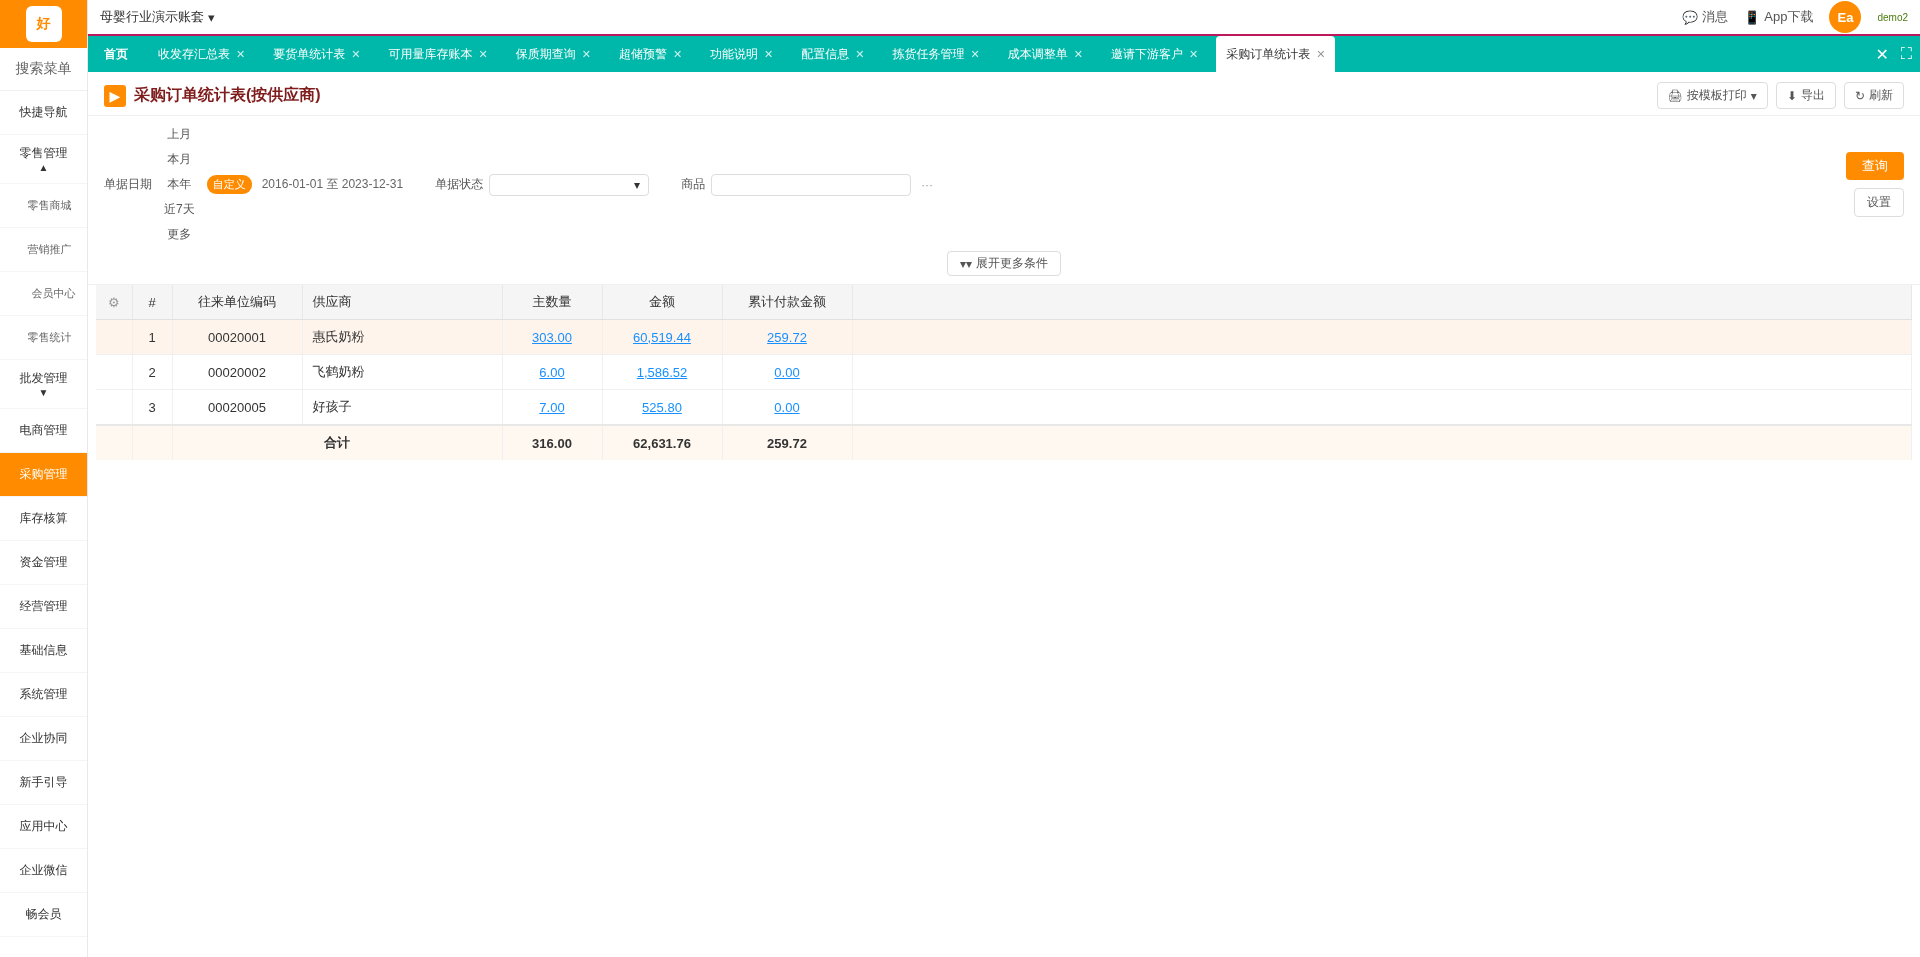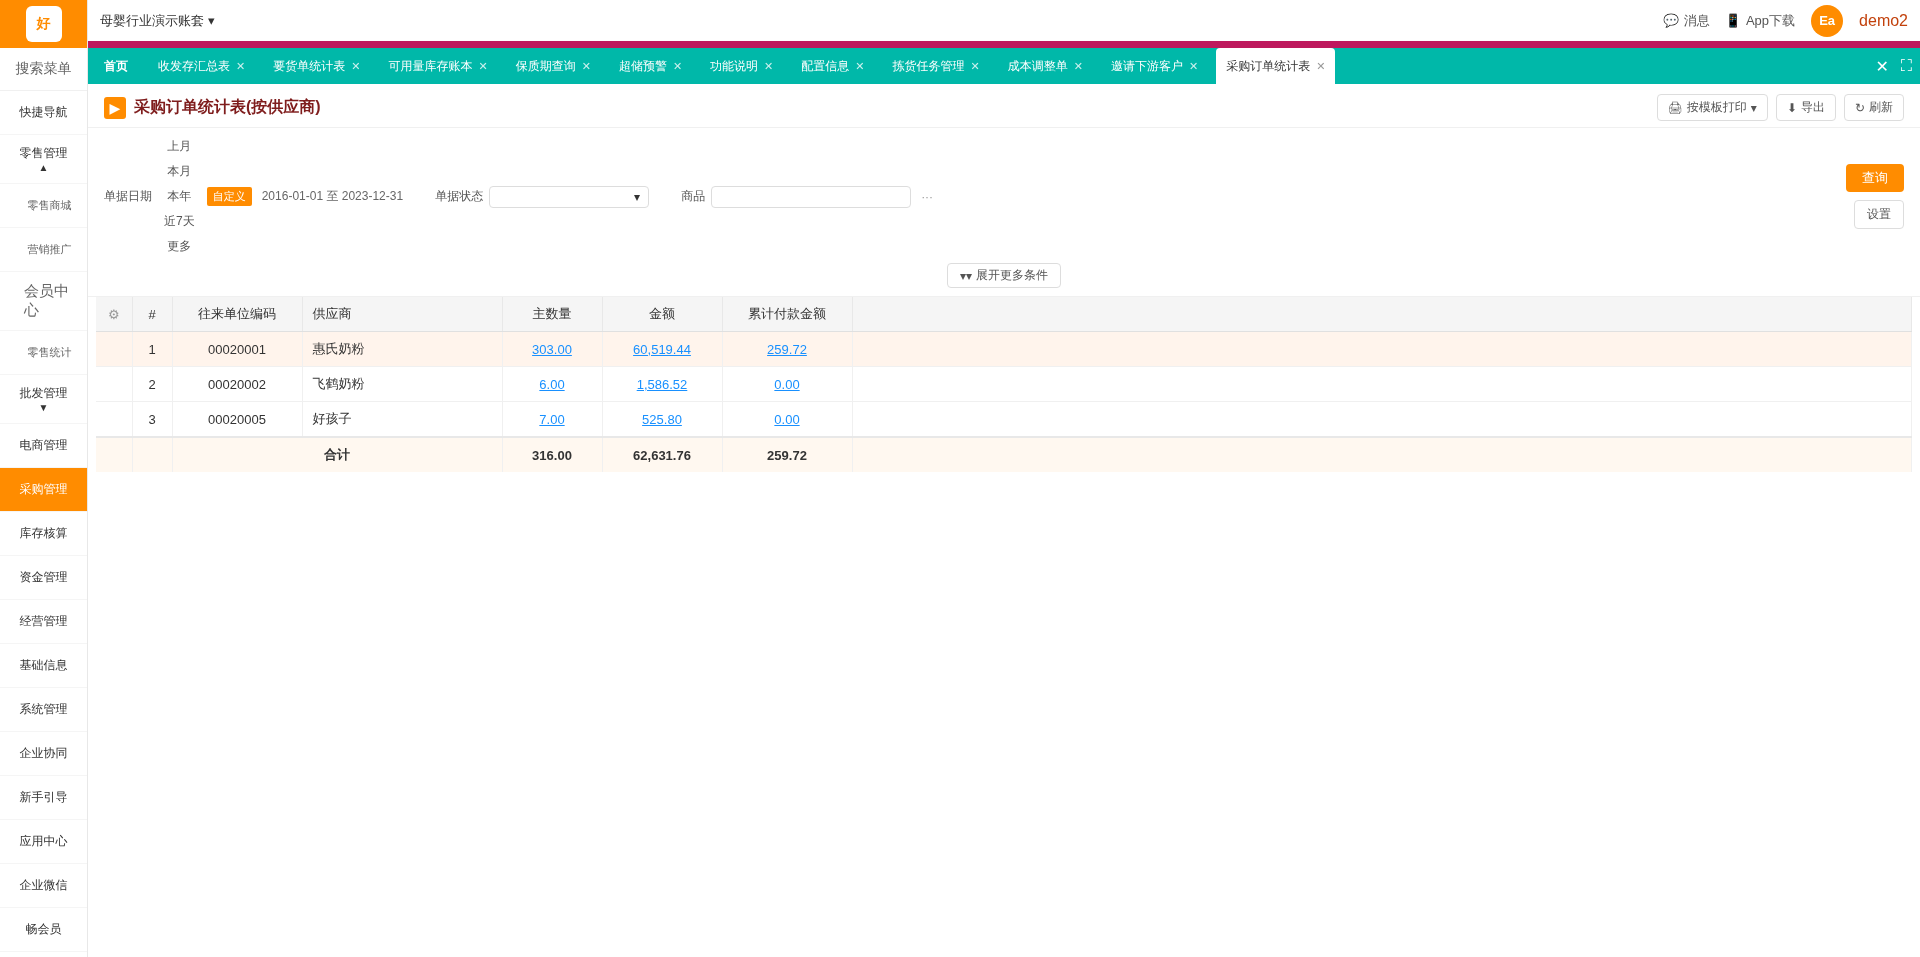--- a/index.html
+++ b/index.html
@@ -14,21 +14,21 @@
     .sidebar-nav { flex: 1; overflow-y: auto; }
     .sidebar-nav-item { display: flex; flex-direction: column; align-items: center; justify-content: center; padding: 10px 4px; cursor: pointer; color: #333; font-size: 12px; border-bottom: 1px solid #f5f5f5; min-height: 44px; }
     .sidebar-nav-item.active { background: #ff8c00; color: #fff; }
     .sidebar-nav-item.has-sub { flex-direction: column; justify-content: space-between; padding: 10px 8px; }
     .nav-arrow { font-size: 10px; }
 
     
     .main-area { flex: 1; display: flex; flex-direction: column; overflow: hidden; }
 
     
-    .topbar { height: 48px; background: #fff; display: flex; align-items: center; padding: 0 12px; border-bottom: 7px solid #be185d; gap: 13px; }
+    .topbar { height: 36px; background: #fff; display: flex; align-items: center; padding: 0 12px; border-bottom: 2px solid #be185d; gap: 13px; }
     .topbar-selector { display: flex; align-items: center; gap: 4px; font-size: 13px; color: #333; cursor: pointer; }
     .topbar-right { margin-left: auto; display: flex; align-items: center; gap: 16px; }
     .topbar-icon-btn { display: flex; align-items: center; gap: 4px; cursor: pointer; color: #555; font-size: 13px; background: none; border: none; }
     .user-avatar { width: 32px; height: 32px; border-radius: 50%; background: #ff8c00; display: flex; align-items: center; justify-content: center; color: #fff; font-size: 13px; font-weight: bold; cursor: pointer; }
 
     
     .page-content { flex: 1; overflow: hidden; display: flex; flex-direction: column; background: #fff; }
 
     
     .page-header { padding: 10px 16px 6px; display: flex; align-items: center; justify-content: space-between; border-bottom: 1px solid #f0f0f0; }
@@ -38,21 +38,21 @@
     .btn-export { display: flex; align-items: center; gap: 4px; padding: 4px 10px; border: 1px solid #ddd; background: #fff; border-radius: 4px; cursor: pointer; font-size: 12px; color: #555; }
     .btn-refresh { display: flex; align-items: center; gap: 4px; padding: 4px 10px; border: 1px solid #ddd; background: #fff; border-radius: 4px; cursor: pointer; font-size: 12px; color: #555; }
 
     
     .filter-bar { padding: 8px 16px; background: #fff; border-bottom: 1px solid #f0f0f0; }
     .filter-row { display: flex; align-items: center; gap: 12px; flex-wrap: wrap; }
     .filter-item { display: flex; align-items: center; gap: 6px; font-size: 12px; color: #333; }
     .filter-label { color: #555; white-space: nowrap; }
     .date-shortcuts { display: flex; gap: 4px; flex-direction: column; }
     .date-shortcut { padding: 2px 6px; font-size: 12px; cursor: pointer; color: #555; background: none; border: none; }
-    .date-tag { padding: 2px 6px; font-size: 11px; background: #ff8c00; color: #fff; border-radius: 2px; }
+    .date-tag { padding: 2px 6px; font-size: 11px; background: #ff8c00; color: #fff; border-radius: 9px; }
     .date-range { font-size: 12px; color: #666; margin-left: 4px; }
     .filter-select { display: flex; align-items: center; border: 1px solid #ddd; border-radius: 4px; padding: 3px 8px; background: #fff; cursor: pointer; font-size: 12px; min-width: 120px; justify-content: space-between; }
     .filter-input { display: flex; align-items: center; border: 1px solid #ddd; border-radius: 4px; padding: 3px 8px; background: #fff; font-size: 12px; min-width: 160px; }
     .filter-dots { color: #999; margin-left: 4px; cursor: pointer; }
     .expand-more { display: flex; align-items: center; justify-content: center; margin-top: 6px; }
     .expand-btn { display: flex; align-items: center; gap: 4px; cursor: pointer; color: #555; font-size: 12px; border: 1px solid #ddd; border-radius: 4px; padding: 3px 12px; background: #fff; }
     .btn-query { padding: 5px 16px; background: #ff8c00; color: #fff; border: none; border-radius: 4px; cursor: pointer; font-size: 13px; }
     .btn-settings { padding: 5px 12px; background: #fff; color: #555; border: 1px solid #ddd; border-radius: 4px; cursor: pointer; font-size: 12px; margin-top: 4px; display: block; }
 
     
@@ -104,21 +104,21 @@
     <div class="sidebar-nav-item has-sub">
       <span>零售管理</span>
       <span class="nav-arrow">▲</span>
     </div>
     <div class="sidebar-nav-item" style="padding-left:16px;font-size:11px;color:#666;">
       <span>零售商城</span>
     </div>
     <div class="sidebar-nav-item" style="padding-left:16px;font-size:11px;color:#666;">
       <span>营销推广</span>
     </div>
-    <div class="sidebar-nav-item" style="padding-left:24px;font-size:15px;color:#666;">
+    <div class="sidebar-nav-item" style="padding-left:24px;font-size:11px;color:#666;">
       <span>会员中心</span>
     </div>
     <div class="sidebar-nav-item" style="padding-left:16px;font-size:11px;color:#666;">
       <span>零售统计</span>
     </div>
     <div class="sidebar-nav-item has-sub">
       <span>批发管理</span>
       <span class="nav-arrow">▼</span>
     </div>
     <div class="sidebar-nav-item">
@@ -172,21 +172,21 @@
         <span>💬</span>
         <span>消息</span>
       </button>
       <button class="topbar-icon-btn">
         <span>📱</span>
         <span>App下载</span>
       </button>
       <div class="user-avatar">
         <span>Ea</span>
       </div>
-      <span style="font-size:16px;color:#c2410c;cursor:pointer;">demo2</span>
+      <span style="font-size:10px;color:#4d7c0f;cursor:pointer;">demo2</span>
     </div>
   </div>
 
   <div class="nav-teal">
     <div class="nav-tab-home">
       <span>首页</span>
     </div>
     <div class="nav-tab">
       <span>收发存汇总表</span>
       <span class="close-x">✕</span>

